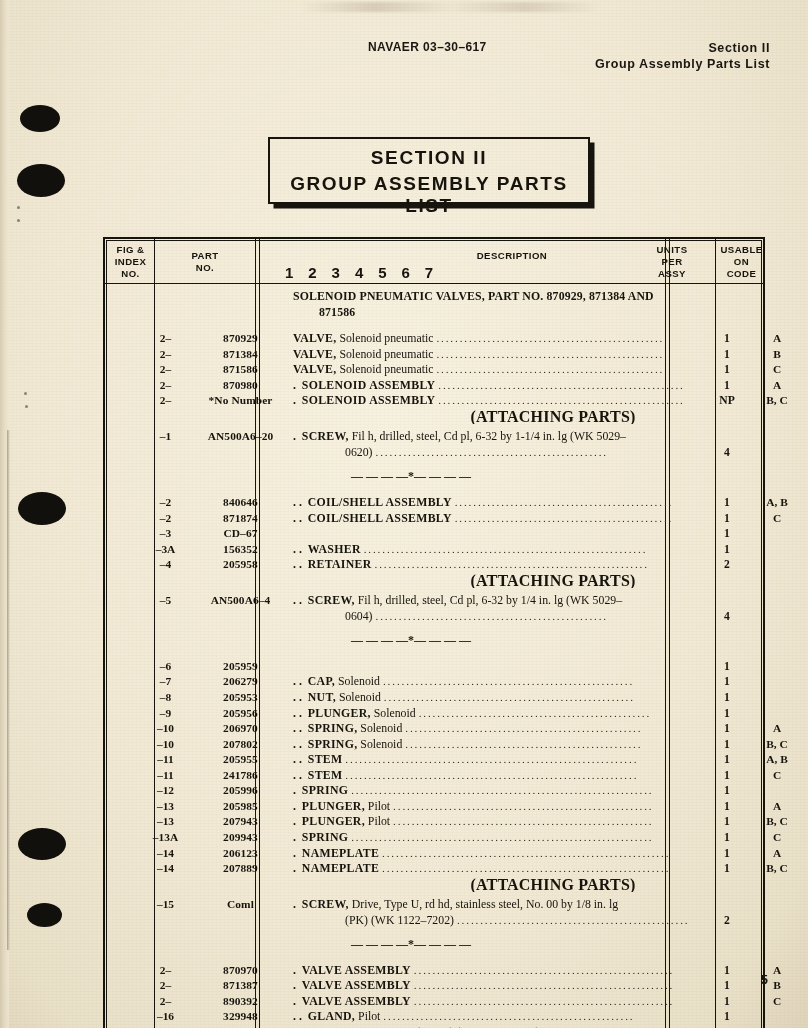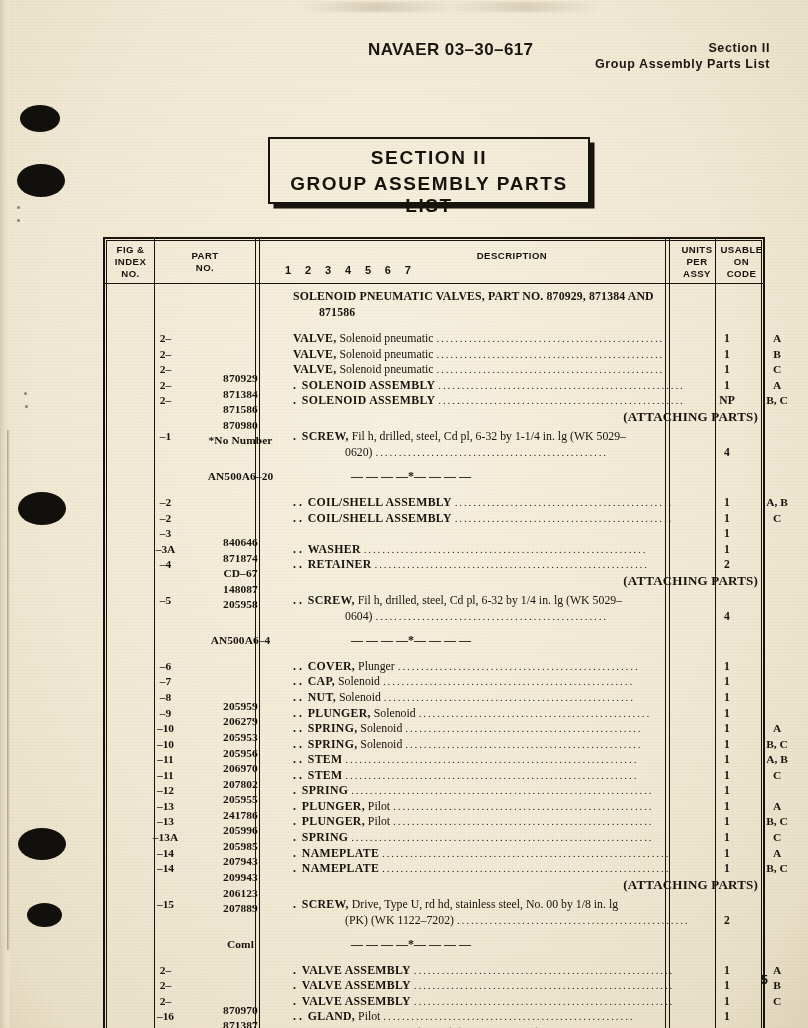--- a/index.html
+++ b/index.html
@@ -41,21 +41,21 @@
     filter:blur(.6px);
   }
 
   .hole{position:absolute;background:#12100c;border-radius:50%;}
 
   
   #pagehead{position:absolute;left:0;top:40px;width:808px;}
   .hdr-left{
     position:absolute;left:368px;top:0;
     font-family:"Liberation Sans", sans-serif;
-    font-weight:bold;font-size:17px;letter-spacing:.4px;
+    font-weight:bold;font-size:12px;letter-spacing:.4px;
     color:#1a1611;
   }
   .hdr-right{
     position:absolute;right:38px;top:0;text-align:right;
     font-family:"Liberation Sans", sans-serif;
     font-weight:bold;font-size:12.5px;line-height:16px;letter-spacing:.6px;
     color:#1a1611;
   }
   .hdr-right div{white-space:nowrap;}
 
@@ -93,38 +93,38 @@
   .hcell{
     position:absolute;
     font-family:"Liberation Sans", sans-serif;
     font-weight:bold;font-size:9.6px;line-height:12.2px;
     text-align:center;color:#17130d;letter-spacing:.45px;
   }
   #h-fig{left:2px;top:5px;width:47px;}
   #h-part{left:50px;top:11px;width:100px;}
   #h-desc{left:152px;top:11px;width:510px;text-align:center;}
   #h-lvls{position:absolute;left:180px;top:25px;
-    font-family:"Liberation Sans", sans-serif;font-weight:bold;font-size:11px;letter-spacing:5.4px;}
-  #h-units{left:569px;top:5px;width:46px;}
+    font-family:"Liberation Sans", sans-serif;font-weight:bold;font-size:15px;letter-spacing:5.4px;}
+  #h-units{left:544px;top:5px;width:46px;}
   #h-usable{left:613px;top:5px;width:47px;}
 
   
   #rows{position:absolute;left:0;right:0;top:46px;bottom:0;padding-left:36px;}
   .row{position:relative;height:15.55px;}
   .spacer{height:7px;}
 
   .c-fig{
     position:absolute;left:0;width:49px;text-align:center;
     font-family:"Liberation Serif", serif;font-weight:bold;font-size:11.4px;
     line-height:15.5px;
   }
   .c-part{
     position:absolute;left:49px;width:101px;text-align:center;
     font-family:"Liberation Serif", serif;font-weight:bold;font-size:11.4px;
-    line-height:15.5px;letter-spacing:.1px;margin-top:40px;
+    line-height:15.5px;letter-spacing:.1px;
   }
   .c-desc{
     position:absolute;left:152px;width:410px;
     font-size:11.8px;line-height:15.5px;
     white-space:nowrap;overflow:hidden;
   }
   .c-units{
     position:absolute;left:563px;width:46px;text-align:center;
     font-family:"Liberation Serif", serif;font-weight:bold;font-size:11.6px;line-height:15.5px;
   }
@@ -139,21 +139,21 @@
   .sub{font-weight:normal;margin-top:20px;}
   .ind{display:inline-block;letter-spacing:0;}
   .ind0{padding-left:0px;}
   .dot{font-weight:bold;}
 
   .grp{
     font-size:11.8px;line-height:15.5px;font-weight:bold;letter-spacing:.15px;
   }
   .grp2{padding-left:26px;}
   .attach{
-    text-align:right;padding-left:55px;font-weight:bold;font-size:13px;letter-spacing:.2px;
+    text-align:center;padding-left:55px;font-weight:bold;font-size:16px;letter-spacing:.2px;
   }
   .starline{
     padding-left:58px;font-weight:bold;font-size:12px;letter-spacing:0px;
   }
   .cont{padding-left:52px;}
 
   #pagenum{
     position:absolute;right:40px;top:972px;
     font-family:"Liberation Sans", sans-serif;font-weight:bold;font-size:13.5px;color:#17130d;
   }
@@ -303,21 +303,21 @@
         <div class="c-code">C</div>
       </div>
       <div class="row">
         <div class="c-fig">–3</div>
         <div class="c-part">CD–67</div>
         <div class="c-units">1</div>
         <div class="c-code"></div>
       </div>
       <div class="row">
         <div class="c-fig">–3A</div>
-        <div class="c-part">148087</div>
+        <div class="c-part">156352</div>
         <div class="c-desc"><span class="ind ind0"><span class="dot">.</span>&nbsp;<span class="dot">.</span>&nbsp;&nbsp;</span><span class="lead">WASHER</span> <span class="dots">.............................................................</span></div>
         <div class="c-units">1</div>
         <div class="c-code"></div>
       </div>
       <div class="row">
         <div class="c-fig">–4</div>
         <div class="c-part">205958</div>
         <div class="c-desc"><span class="ind ind0"><span class="dot">.</span>&nbsp;<span class="dot">.</span>&nbsp;&nbsp;</span><span class="lead">RETAINER</span> <span class="dots">...........................................................</span></div>
         <div class="c-units">2</div>
         <div class="c-code"></div>
@@ -338,21 +338,20 @@
         <div class="c-units">4</div>
       </div>
       <div class="spacer" style="height: 9px;"></div>
       <div class="row">
         <div class="c-desc starline">— — — —*— — — —</div>
       </div>
       <div class="spacer" style="height: 10px;"></div>
       <div class="row">
         <div class="c-fig">–6</div>
         <div class="c-part">205959</div>
-        <div class="c-desc"><span class="ind ind0"><span class="dot">.</span>&nbsp;<span class="dot">.</span>&nbsp;&nbsp;</span><span class="lead">COVER,</span><span class="sub">  Plunger</span> <span class="dots">....................................................</span></div>
         <div class="c-units">1</div>
         <div class="c-code"></div>
       </div>
       <div class="row">
         <div class="c-fig">–7</div>
         <div class="c-part">206279</div>
         <div class="c-desc"><span class="ind ind0"><span class="dot">.</span>&nbsp;<span class="dot">.</span>&nbsp;&nbsp;</span><span class="lead">CAP,</span><span class="sub"> Solenoid</span> <span class="dots">......................................................</span></div>
         <div class="c-units">1</div>
         <div class="c-code"></div>
       </div>

